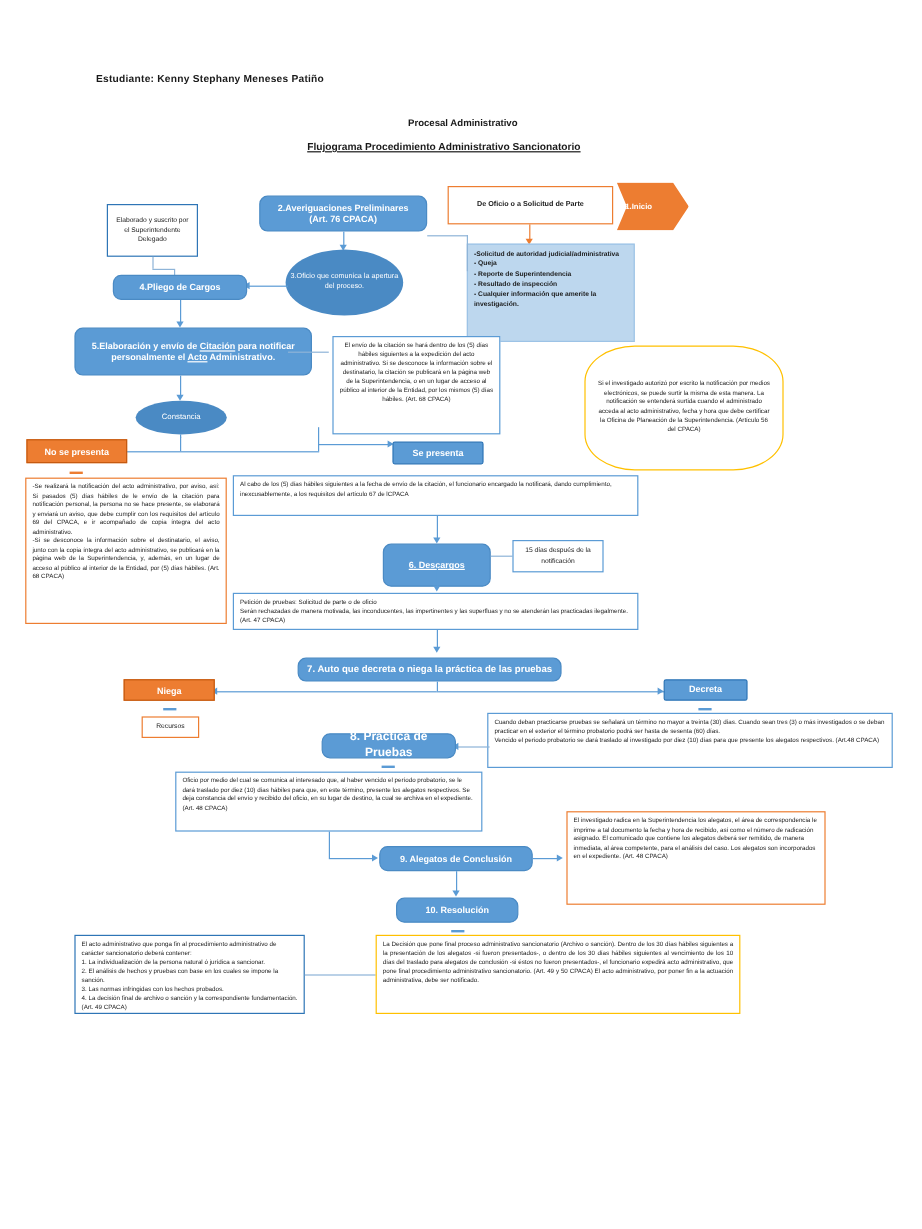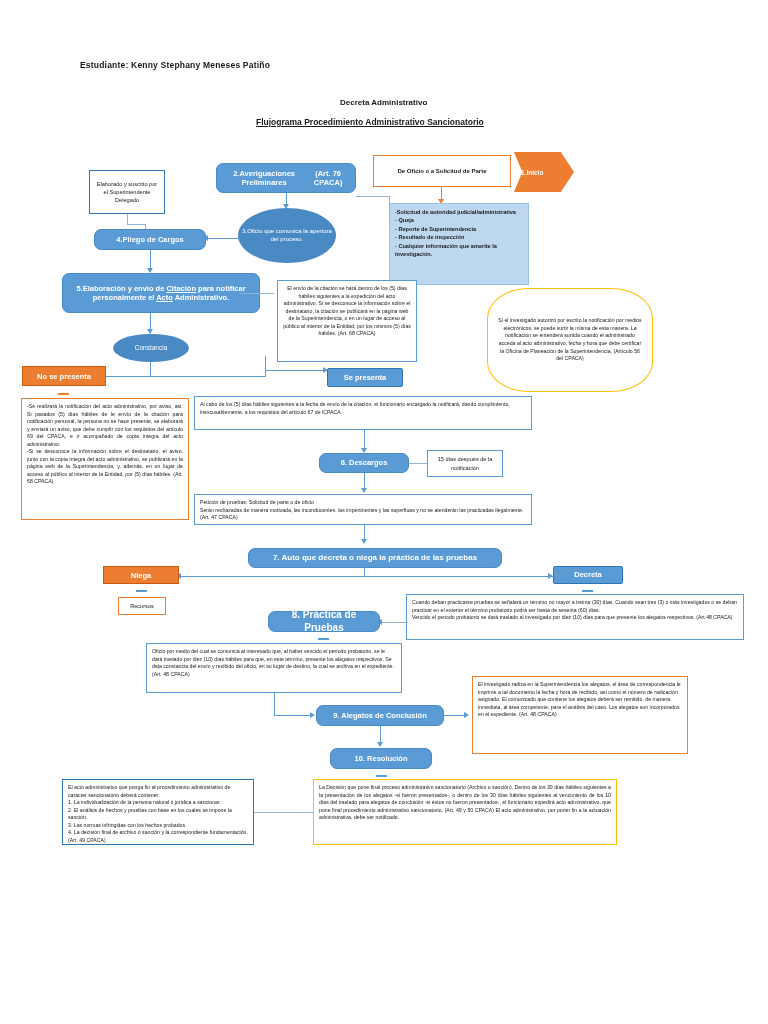--- a/index.html
+++ b/index.html
@@ -89,41 +89,41 @@
     clip-path:polygon(0% 0%, 78% 0%, 100% 50%, 78% 100%, 0% 100%, 14% 50%);
   }
   u{text-decoration:underline;}
 </style>
 </head>
 <body>
 
 <div class="canvas">
 
   <div class="abs student" style="left:80px;top:60px;">Estudiante: Kenny Stephany Meneses Patiño</div>
-  <div class="abs subj" style="left:340px;top:98px;">Decreta Administrativo</div>
+  <div class="abs subj" style="left:340px;top:98px;">Procesal Administrativo</div>
   <div class="abs title" style="left:256px;top:117px;text-decoration:underline;">Flujograma Procedimiento Administrativo Sancionatorio</div>
 
   <div class="abs chevron" style="left:514px;top:152px;width:60px;height:40px;">
     <span>1.Inicio</span>
   </div>
 
   <div class="abs note orange center" style="left:373px;top:155px;width:138px;height:32px;display:flex;align-items:center;justify-content:center;font-size:6px;font-weight:bold;">
     <span>De Oficio o a Solicitud de Parte</span>
   </div>
 
   <div class="ln v org" style="left:441px;top:187px;height:14px;"></div>
   <div class="ah down org" style="left:437.5px;top:199px;"></div>
 
   <div class="abs infoblue" style="left:389px;top:203px;width:140px;height:82px;white-space:pre-line;">-Solicitud de autoridad judicial/administrativa
 - Queja
 - Reporte de Superintendencia
 - Resultado de inspección
 - Cualquier información que amerite la investigación.</div>
 
-  <div class="abs bluebox" style="left:216px;top:163px;width:140px;height:30px;font-size:7.5px;flex-direction:row;">
+  <div class="abs bluebox" style="left:216px;top:163px;width:140px;height:30px;font-size:7.5px;flex-direction:column;">
     <span>2.Averiguaciones Preliminares</span>
     <span>(Art. 76 CPACA)</span>
   </div>
 
   <div class="ln h thin" style="left:356px;top:196px;width:34px;"></div>
   <div class="ln v thin" style="left:389px;top:196px;height:30px;"></div>
 
   <div class="ln v" style="left:286px;top:193px;height:13px;"></div>
   <div class="ah down" style="left:282.5px;top:204px;"></div>
 
@@ -177,35 +177,35 @@
   <div class="abs note orange" style="left:21px;top:398px;width:168px;height:122px;white-space:pre-line;">-Se realizará la notificación del acto administrativo, por aviso, así: Si pasados (5) días hábiles de le envío de la citación para notificación personal, la persona no se hace presente, se elaborará y enviará un aviso, que debe cumplir con los requisitos del artículo 69 del CPACA, e ir acompañado de copia íntegra del acto administrativo.
 -Si se desconoce la información sobre el destinatario, el aviso, junto con la copia íntegra del acto administrativo, se publicará en la página web de la Superintendencia, y, además, en un lugar de acceso al público al interior de la Entidad, por (5) días hábiles. (Art. 68 CPACA)</div>
 
   <div class="abs bluebox sq" style="left:327px;top:368px;width:76px;height:19px;font-size:7.5px;border:1.5px solid #2e75b6;">Se presenta</div>
 
   <div class="abs note" style="left:194px;top:396px;width:338px;height:34px;text-align:left;">Al cabo de los (5) días hábiles siguientes a la fecha de envío de la citación, el funcionario encargado la notificará, dando cumplimiento, inexcusablemente, a los requisitos del artículo 67 de lCPACA</div>
 
   <div class="ln v" style="left:364px;top:430px;height:20px;"></div>
   <div class="ah down" style="left:360.5px;top:448px;"></div>
 
-  <div class="abs bluebox" style="left:319px;top:453px;width:90px;height:20px;font-size:7.5px;">6. Descargos</div>
+  <div class="abs bluebox" style="left:319px;top:453px;width:90px;height:36px;font-size:7.5px;text-decoration:underline;">6. Descargos</div>
 
   <div class="ln h thin" style="left:409px;top:463px;width:19px;"></div>
   <div class="abs note center" style="left:427px;top:450px;width:76px;height:27px;font-size:5.6px;display:flex;align-items:center;justify-content:center;">15 días después de la notificación</div>
 
   <div class="ln v" style="left:364px;top:473px;height:17px;"></div>
   <div class="ah down" style="left:360.5px;top:488px;"></div>
 
   <div class="abs note" style="left:194px;top:494px;width:338px;height:31px;text-align:left;white-space:pre-line;">Petición de pruebas: Solicitud de parte o de oficio
 Serán rechazadas de manera motivada, las inconducentes, las impertinentes y las superfluas y no se atenderán las practicadas ilegalmente. (Art. 47 CPACA)</div>
 
   <div class="ln v" style="left:364px;top:525px;height:16px;"></div>
   <div class="ah down" style="left:360.5px;top:539px;"></div>
 
-  <div class="abs bluebox" style="left:248px;top:548px;width:254px;height:20px;font-size:8px;">7. Auto que decreta o niega la práctica de las pruebas</div>
+  <div class="abs bluebox" style="left:248px;top:548px;width:220px;height:20px;font-size:8px;">7. Auto que decreta o niega la práctica de las pruebas</div>
 
   <div class="ln v" style="left:364px;top:568px;height:8px;"></div>
   <div class="ln h" style="left:110px;top:576px;width:254px;"></div>
   <div class="ln h" style="left:364px;top:576px;width:232px;"></div>
   <div class="ln v" style="left:596px;top:568px;height:8px;"></div>
 
   <div class="ah left" style="left:176px;top:572.5px;"></div>
   <div class="ah right" style="left:548px;top:572.5px;"></div>
 
   <div class="abs orangebox" style="left:103px;top:566px;width:76px;height:18px;">Niega</div>

